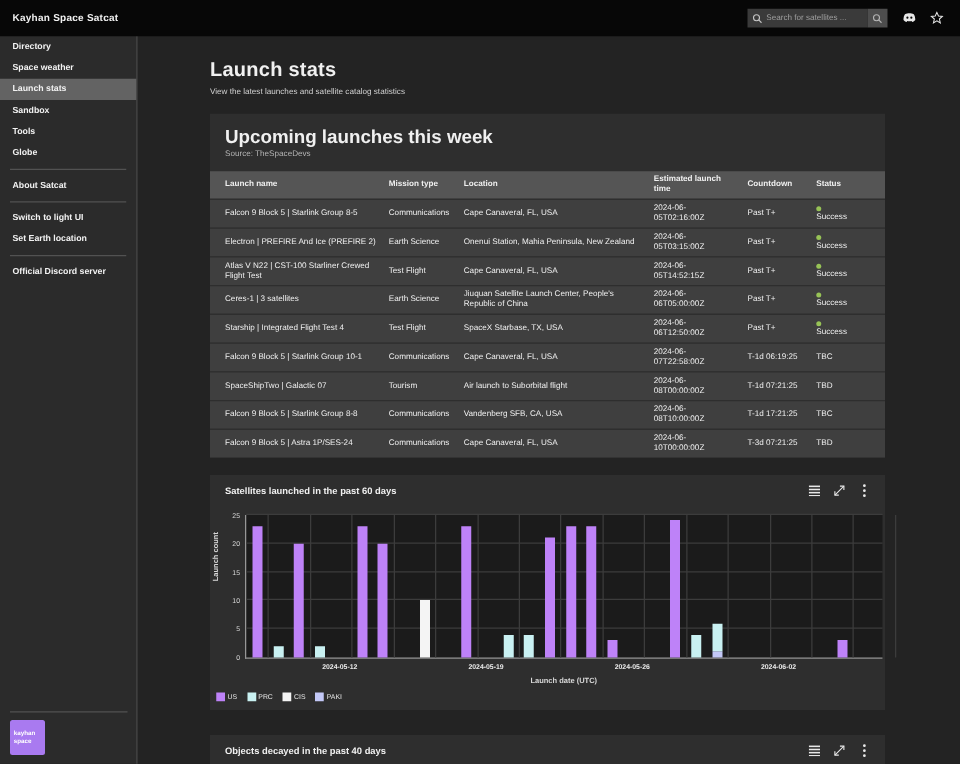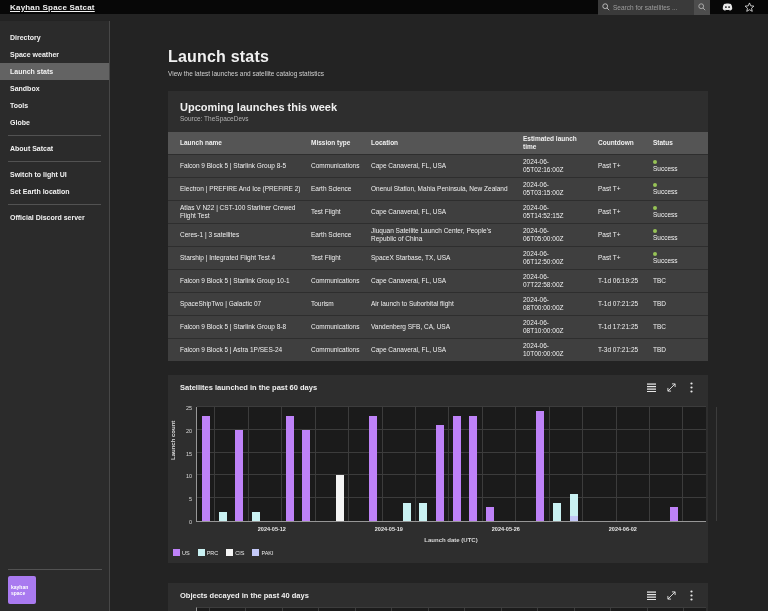--- a/index.html
+++ b/index.html
@@ -1,21 +1,21 @@
 <!DOCTYPE html>
 <html><head>
 <meta charset="utf-8">
 <style>
   * { margin:0; padding:0; box-sizing:border-box; }
   html,body { width:768px; height:611px; overflow:hidden; background:#232323;
     font-family:"Liberation Sans", sans-serif; color:#f0f0f0; }
 
   
-  .topbar { position:absolute; left:0; top:0; width:768px; height:14px; background:#070707;
-    display:flex; align-items:center; z-index:30;text-decoration:underline; }
+  .topbar { position:absolute; left:0; top:0; width:768px; height:29px; background:#070707;
+    display:flex; align-items:center; z-index:30; }
   .topbar-title { font-size:8px; font-weight:bold; margin-left:10px; letter-spacing:.2px; }
   .topbar-right { margin-left:auto; display:flex; align-items:center; gap:0; margin-right:8px; }
   .search-wrap { display:flex; align-items:center; height:15px; background:#3a3a3a; width:96px; padding:0 4px; }
   .search-wrap svg { flex:0 0 auto; }
   .search-input { background:transparent; border:none; outline:none; color:#e0e0e0;
     font-size:6.5px; width:80px; margin-left:3px; font-family:"Liberation Sans", sans-serif; }
   .search-input::placeholder { color:#9e9e9e; }
   .search-btn { width:16px; height:15px; background:#4d4d4d; border:none; display:flex;
     align-items:center; justify-content:center; cursor:pointer; }
   .iconbtn { width:22px; height:16px; background:transparent; border:none; display:flex;
@@ -32,21 +32,21 @@
   .side-logo span { font-size:5px; font-weight:bold; color:#fff; line-height:6px; }
   .side-bottom-divider { position:absolute; left:8px; bottom:41px; width:94px; height:1px; background:#525252; }
 
   
   .main { position:absolute; left:110px; top:21px; width:658px; height:590px; padding:27px 0 0 58px; }
   .page-title { font-size:16px; font-weight:bold; letter-spacing:.2px; }
   .page-subtitle { font-size:6.5px; color:#d0d0d0; margin-top:4px; }
 
   .panel { width:540px; background:#2e2e2e; margin-top:14px; position:relative; }
   .panel-pad { padding:10px 12px 4px 12px; }
-  .panel-title { font-size:11px; font-weight:bold; }
+  .panel-title { font-size:15px; font-weight:bold; }
   .panel-source { font-size:6.5px; color:#b4b4b4; margin-top:2px; }
 
   
   .ltable { margin-top:6px; font-size:6.5px; }
   .lrow { display:grid; grid-template-columns:143px 60px 152px 75px 55px 55px; align-items:center; }
   .lrow.head { background:#555555; font-weight:bold; min-height:19px; }
   .lrow.body-row { background:#3f3f3f; border-top:1px solid #2e2e2e; min-height:22px; }
   .lcell { padding:3px 6px 3px 0; line-height:8px; }
   .lcell:first-child { padding-left:12px; }
   .time-cell { overflow-wrap:anywhere; max-width:62px; }

